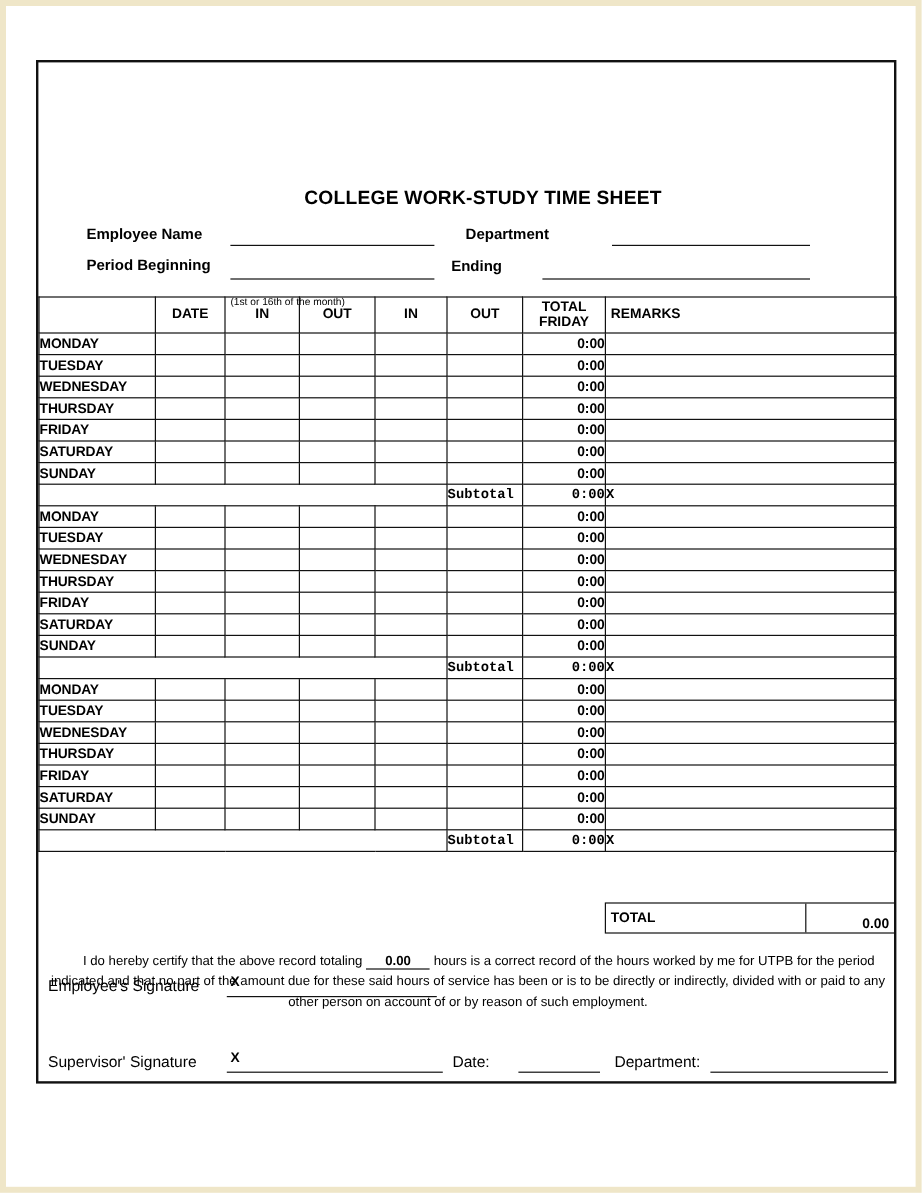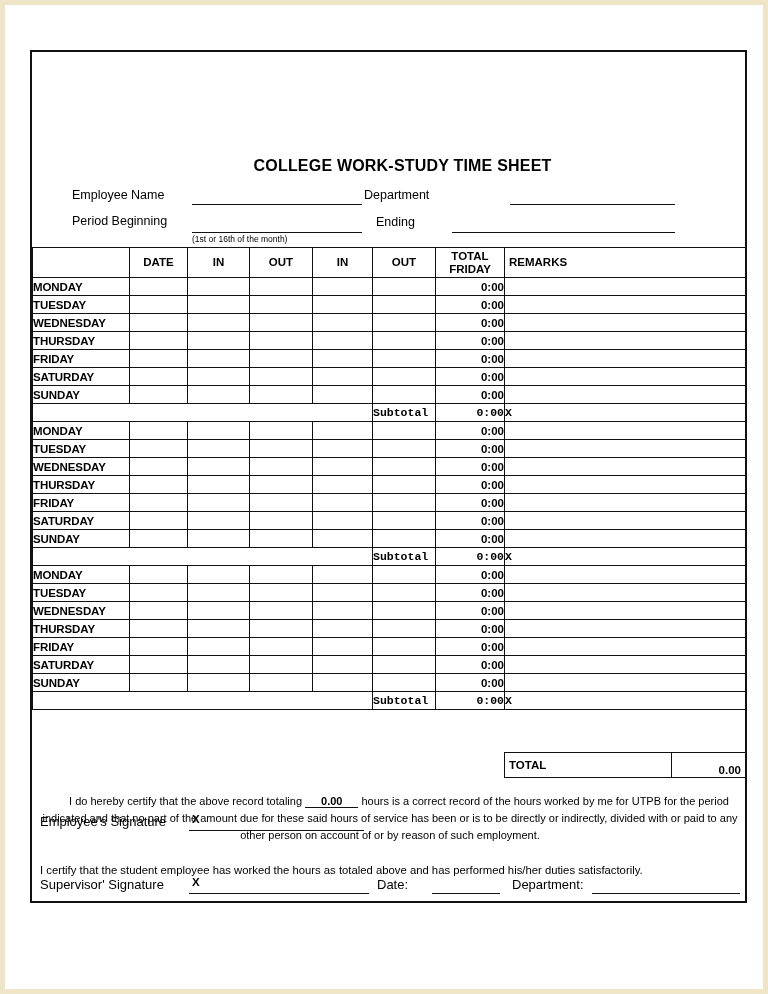--- a/index.html
+++ b/index.html
@@ -41,34 +41,35 @@
     width: 717px;
     text-align: center;
     font-size: 16px;
     font-weight: bold;
     letter-spacing: 0.2px;
     color: #000;
   }
   .hdr-label {
     position: absolute;
     font-size: 12.5px;
-    font-weight: normal;
+    font-weight: bold;
     color: #000;
     white-space: nowrap;
   }
   .hdr-line {
     position: absolute;
     border-bottom: 1.6px solid #111;
     height: 0;
   }
   .hdr-note {
     position: absolute;
     font-size: 8.5px;
     color: #000;
     white-space: nowrap;
+    margin-top: 12px;
   }
 
   
   #grid {
     position: absolute;
     left: 0;
     top: 195px;
     width: 714px;
     border-collapse: collapse;
     table-layout: fixed;
@@ -235,21 +236,21 @@
 <body>
 
 <div id="scan-frame">
   <div id="page">
 
     <div id="title">COLLEGE WORK-STUDY TIME SHEET</div>
 
     <div class="hdr-label" style="left:40px; top:136px;">Employee Name</div>
     <div class="hdr-line" style="left:160px; top:152px; width:170px;"></div>
 
-    <div class="hdr-label" style="left:332px; top:136px;">Department</div>
+    <div class="hdr-label" style="left:356px; top:136px;">Department</div>
     <div class="hdr-line" style="left:478px; top:152px; width:165px;"></div>
 
     <div class="hdr-label" style="left:40px; top:162px;">Period Beginning</div>
     <div class="hdr-line" style="left:160px; top:180px; width:170px;"></div>
     <div class="hdr-note" style="left:160px; top:182px;">(1st or 16th of the month)</div>
 
     <div class="hdr-label" style="left:344px; top:163px;text-align:right;">Ending</div>
     <div class="hdr-line" style="left:420px; top:180px; width:223px;"></div>
 
     <table id="grid">
@@ -518,21 +519,20 @@
     <div id="cert">
       <span class="indent"></span><span>I do hereby certify that the above record totaling</span><span class="cert-amt">0.00</span><span>hours is a correct record of the hours worked by me for UTPB</span>
       <span>for the period indicated and that no part of the amount due for these said hours of service has been or is to be directly or indirectly,</span>
       <span>divided with or paid to any other person on account of or by reason of such employment.</span>
     </div>
 
     <div class="sig-label" style="left:8px; top:762px;">Employee's Signature</div>
     <div class="sig-x" style="left:160px; top:761px;">X</div>
     <div class="sig-line" style="left:157px; top:778px; width:175px;"></div>
 
-    <div id="cert2">I certify that the student employee has worked the hours as totaled above and has performed his/her duties satisfactorily.</div>
 
     <div class="sig-label" style="left:8px; top:825px;">Supervisor' Signature</div>
     <div class="sig-x" style="left:160px; top:824px;">X</div>
     <div class="sig-line" style="left:157px; top:841px; width:180px;"></div>
 
     <div class="sig-label" style="left:345px; top:825px;">Date:</div>
     <div class="sig-line" style="left:400px; top:841px; width:68px;"></div>
 
     <div class="sig-label" style="left:480px; top:825px;">Department:</div>
     <div class="sig-line" style="left:560px; top:841px; width:148px;"></div>

